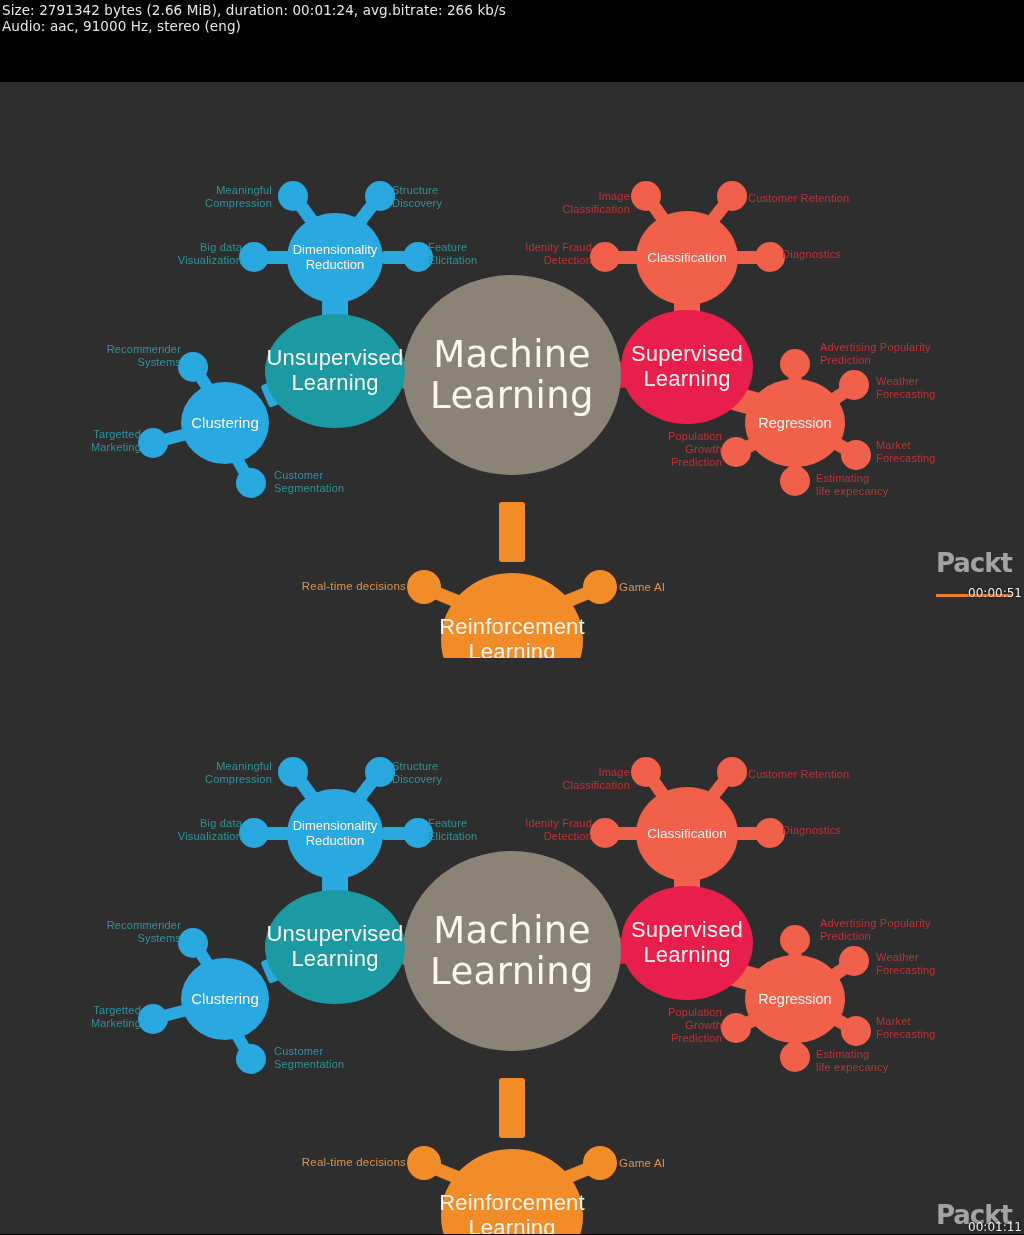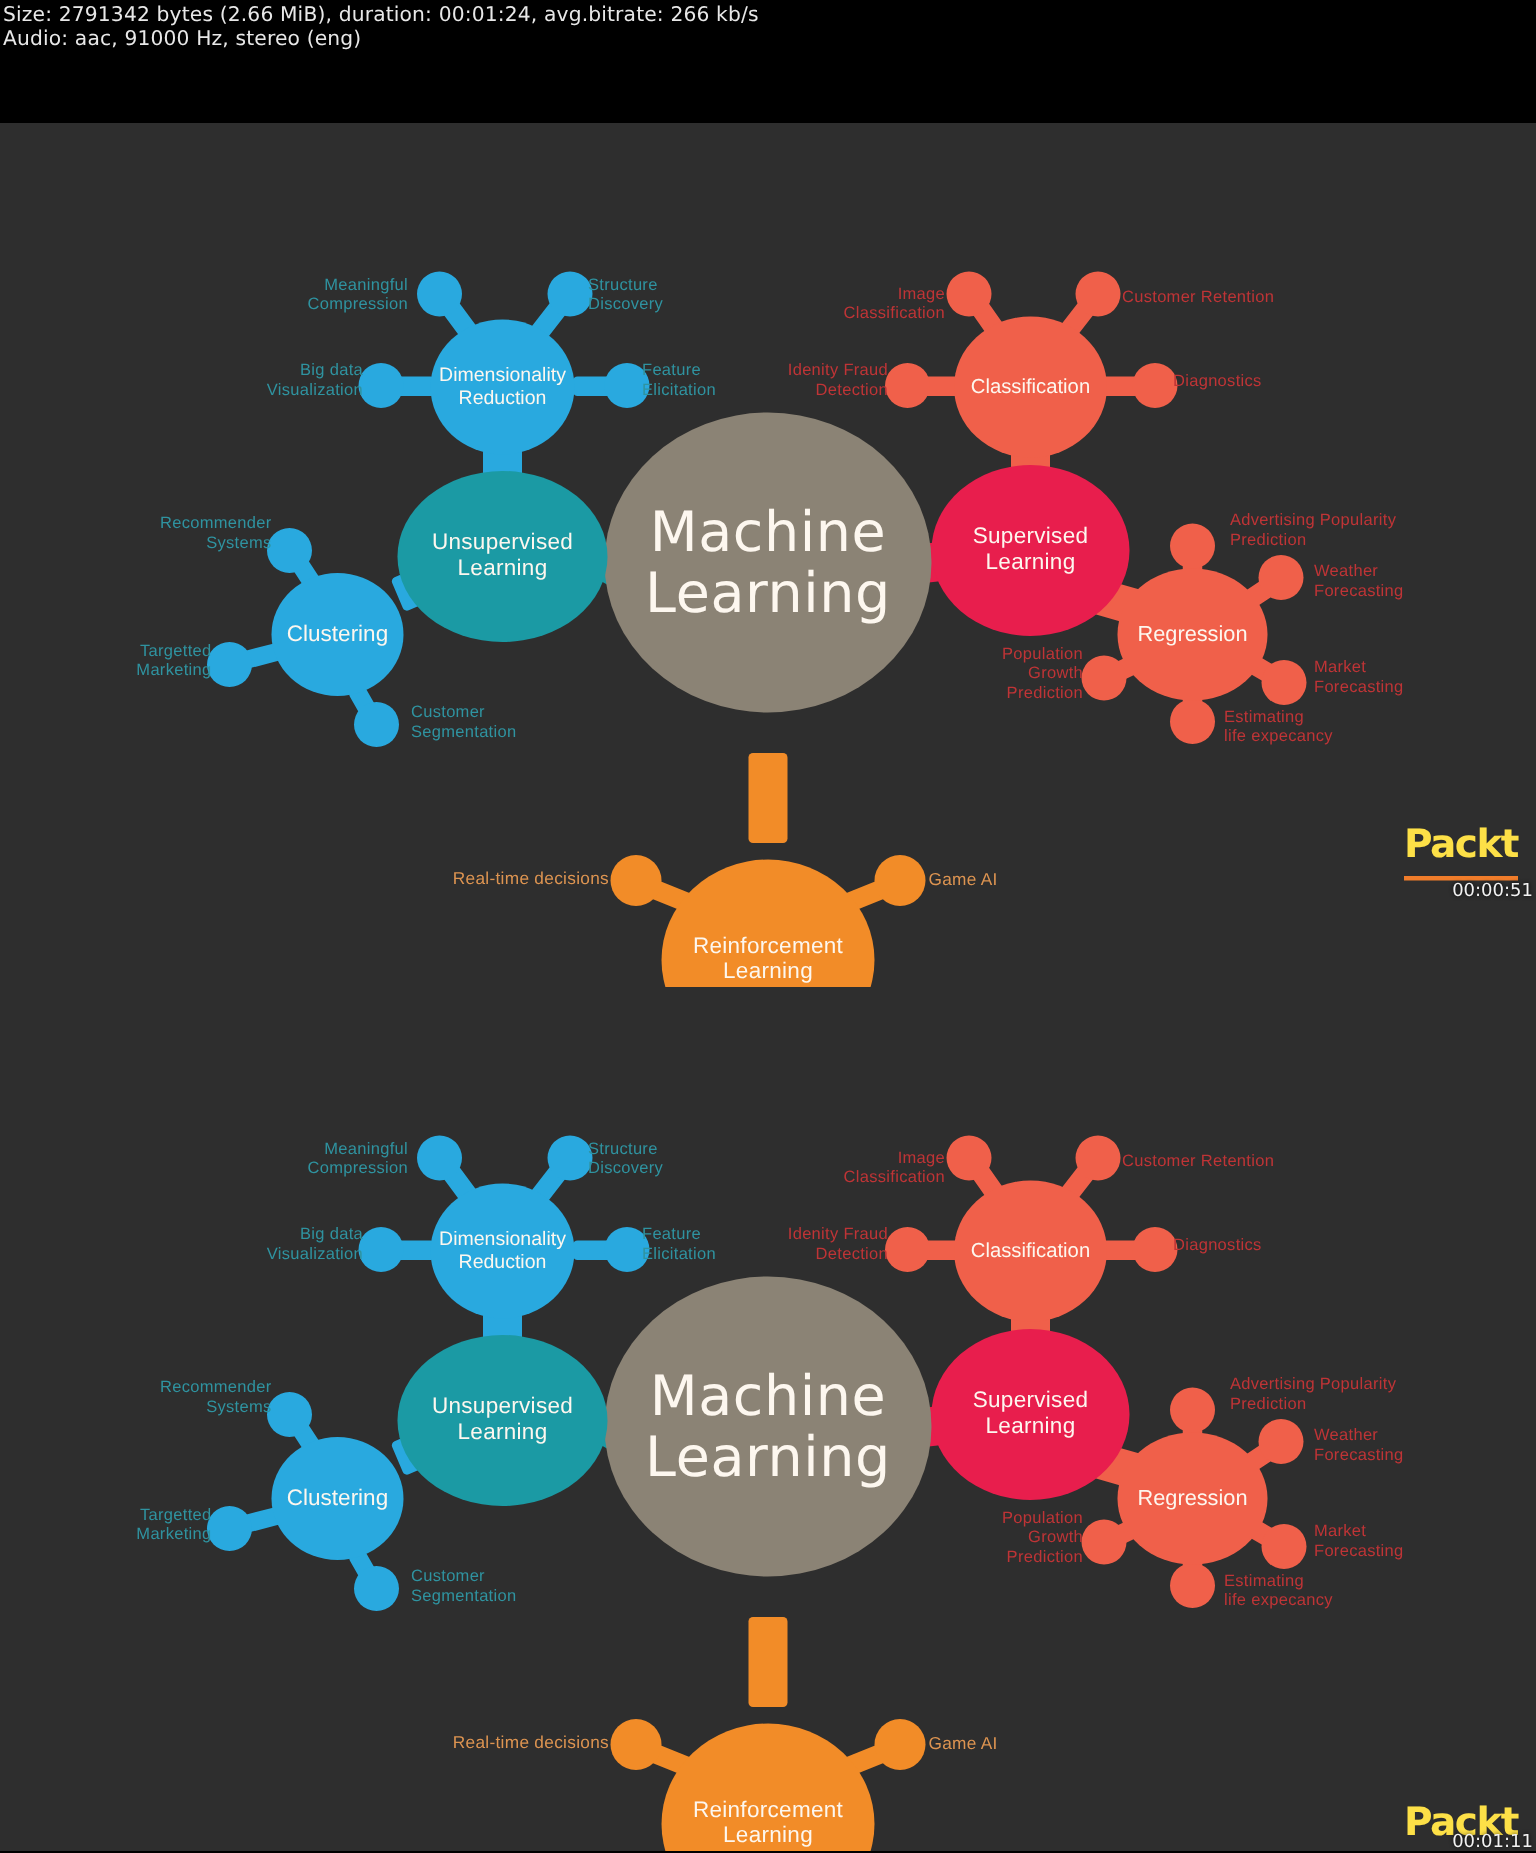--- a/index.html
+++ b/index.html
@@ -49,33 +49,33 @@
   .lbl.r{text-align:right;}
   .lbl.l{text-align:left;}
 
   
   .core{
     background:#8b8375;width:218px;height:200px;
     font-size:37px;letter-spacing:.4px;
     font-family:"DejaVu Sans","Liberation Sans",sans-serif;
   }
 
-  .branch-main{font-size:15px;letter-spacing:.2px;}
+  .branch-main{font-size:22px;letter-spacing:.2px;}
   .sub-main{font-size:15px;}
 
   .t-blue{color:#2f93a0;}
   .t-red{color:#bf3436;}
   .t-oran{color:#dd9451;}
 
   
   .packt{position:absolute;right:12px;}
   .packt .word{
-    color:#fde047;font-size:26px;font-weight:bold;letter-spacing:-1px;
+    color:#a3a3a3;font-size:26px;font-weight:bold;letter-spacing:-1px;
     font-family:"DejaVu Sans","Liberation Sans",sans-serif;
-    border-bottom:3px solid #f07c2a;padding-bottom:8px;line-height:26px;
+    border-bottom:3px solid #f07c2a;padding-bottom:18px;line-height:26px;
   }
   .tstamp{
     position:absolute;right:2px;color:#f2f2f2;font-size:12px;
     font-family:"DejaVu Sans","Liberation Sans",sans-serif;
     text-shadow:0 0 3px #000;
   }
 </style>
 </head>
 <body>
 

